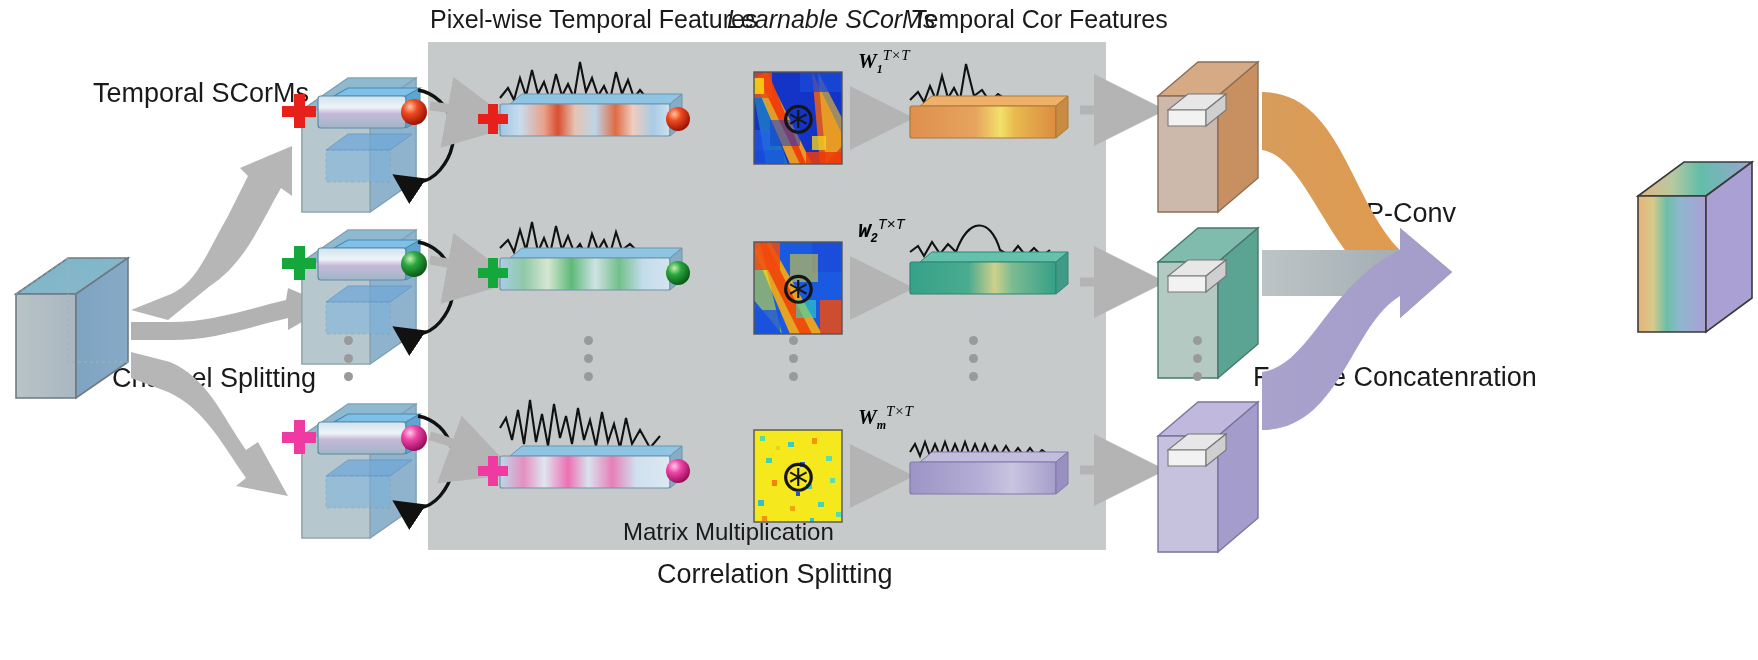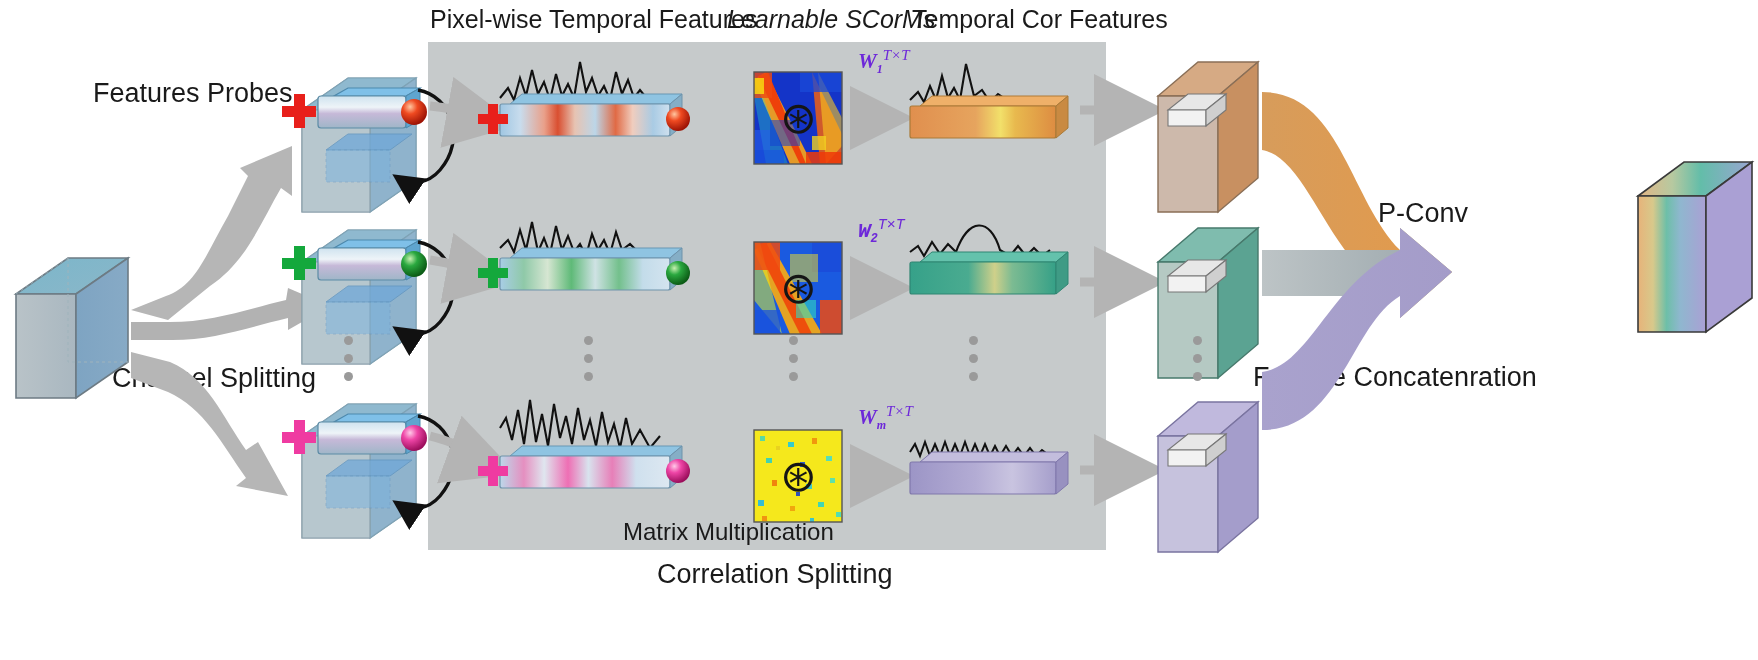--- a/index.html
+++ b/index.html
@@ -4,40 +4,40 @@
 <style>
   html,body{margin:0;padding:0;background:#ffffff;}
   body{width:1758px;height:660px;position:relative;overflow:hidden;
        font-family:"Liberation Sans","DejaVu Sans",sans-serif;color:#111;}
   .abs{position:absolute;}
   .lbl{position:absolute;white-space:nowrap;color:#1a1a1a;}
   .lbl-top{font-size:25px;}
   .dots{position:absolute;display:flex;flex-direction:column;align-items:center;gap:9px;}
   .dots i{width:9px;height:9px;border-radius:50%;background:#9a9a9a;display:block;}
   .panel{position:absolute;background:#c6cacb;}
-  .mathw{position:absolute;font-family:"Liberation Serif","DejaVu Serif",serif;font-size:21px;font-style:italic;font-weight:bold;color:#6d28d9;white-space:nowrap;}
+  .mathw{position:absolute;font-family:"Liberation Serif","DejaVu Serif",serif;font-size:21px;font-style:italic;font-weight:bold;color:#000000;white-space:nowrap;}
   .mathw sub{font-size:12px;font-style:italic;font-weight:bold;}
   .mathw sup{font-size:15px;font-style:italic;font-weight:normal;}
   .opsym{position:absolute;font-size:44px;line-height:1;color:#151515;}
   svg{display:block;overflow:visible;}
 </style>
 </head>
 <body>
 
 <div class="lbl lbl-top" style="left:430px;top:5px;">Pixel-wise Temporal Features</div>
 <div class="lbl lbl-top" style="left:727px;top:5px;font-style:italic;">Learnable SCorMs</div>
 <div class="lbl lbl-top" style="left:912px;top:5px;">Temporal Cor Features</div>
 
 <div class="panel" style="left:428px;top:42px;width:678px;height:508px;"></div>
 
-<div class="lbl" style="left:93px;top:78px;font-size:27px;">Features Probes</div>
+<div class="lbl" style="left:93px;top:78px;font-size:27px;">Temporal SCorMs</div>
 <div class="lbl" style="left:112px;top:363px;font-size:27px;">Channel Splitting</div>
 <div class="lbl" style="left:623px;top:518px;font-size:24px;">Matrix Multiplication</div>
 <div class="lbl" style="left:657px;top:559px;font-size:27px;">Correlation Splitting</div>
-<div class="lbl" style="left:1366px;top:198px;font-size:27px;margin-left:12px;">P-Conv</div>
+<div class="lbl" style="left:1366px;top:198px;font-size:27px;">P-Conv</div>
 <div class="lbl" style="left:1253px;top:362px;font-size:27px;">Feature Concatenration</div>
 
 <svg class="abs" style="left:0;top:0;" width="1758" height="660" viewBox="0 0 1758 660">
   <defs>
 
     <linearGradient id="gInTop" x1="0" y1="0" x2="1" y2="1">
       <stop offset="0%" stop-color="#7cb6ca"></stop>
         <stop offset="100%" stop-color="#8ab7c9"></stop>
     </linearGradient>
     <linearGradient id="gInFront" x1="0" y1="0" x2="1" y2="0">

